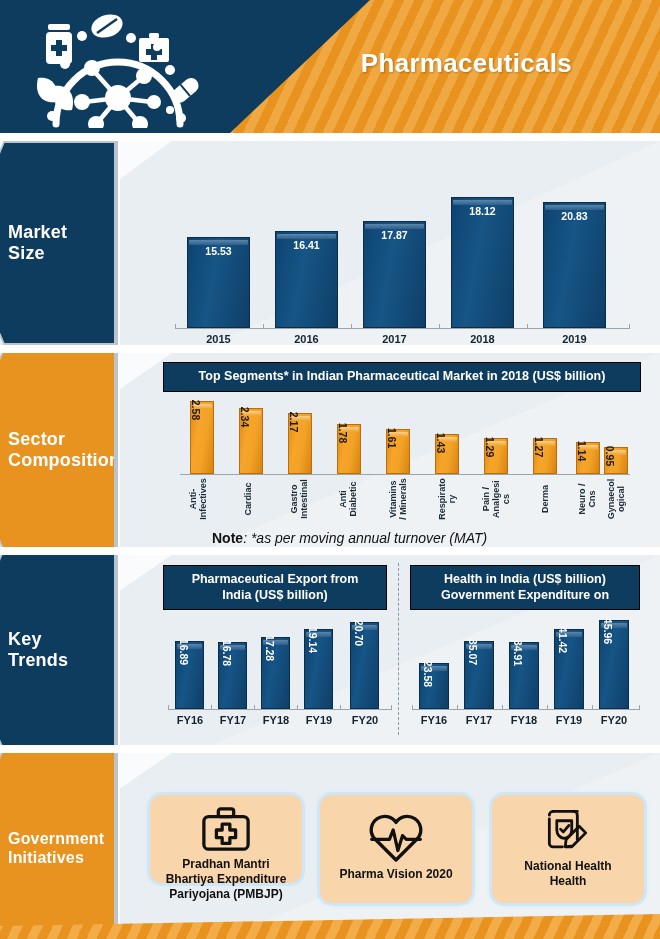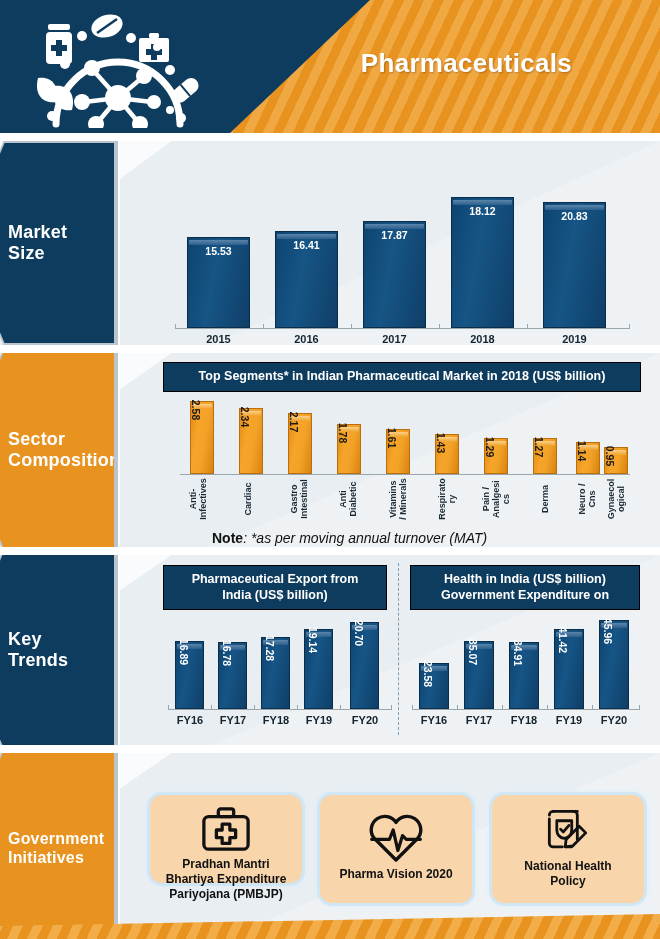--- a/index.html
+++ b/index.html
@@ -523,20 +523,20 @@
             <path d="M10 14 v26 a4 4 0 0 0 4 4 h10"></path>
             <path d="M28 44 h6"></path>
             <path d="M18 16 h16 v10 a9 9 0 0 1 -8 9 a9 9 0 0 1 -8 -9 z"></path>
             <polyline points="22,25 25,28 31,21"></polyline>
             <path d="M42 22 l7 7 l-14 14 l-8 1 l1 -8 z"></path>
           </g>
         </svg>
       </div>
       <div class="gi-label">
         <div>National Health</div>
-        <div>Policy</div>
+        <div>Health</div>
       </div>
     </div>
 
     <div class="footer-stripes"></div>
   </div>
 
 </div>
 
 </body></html>

